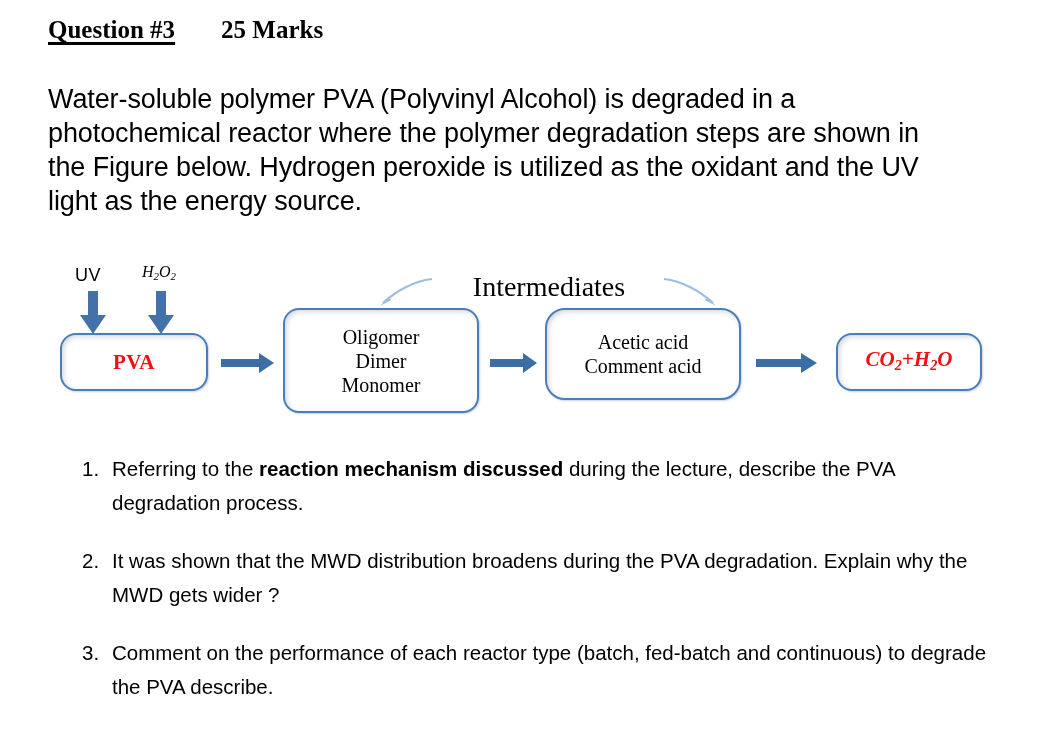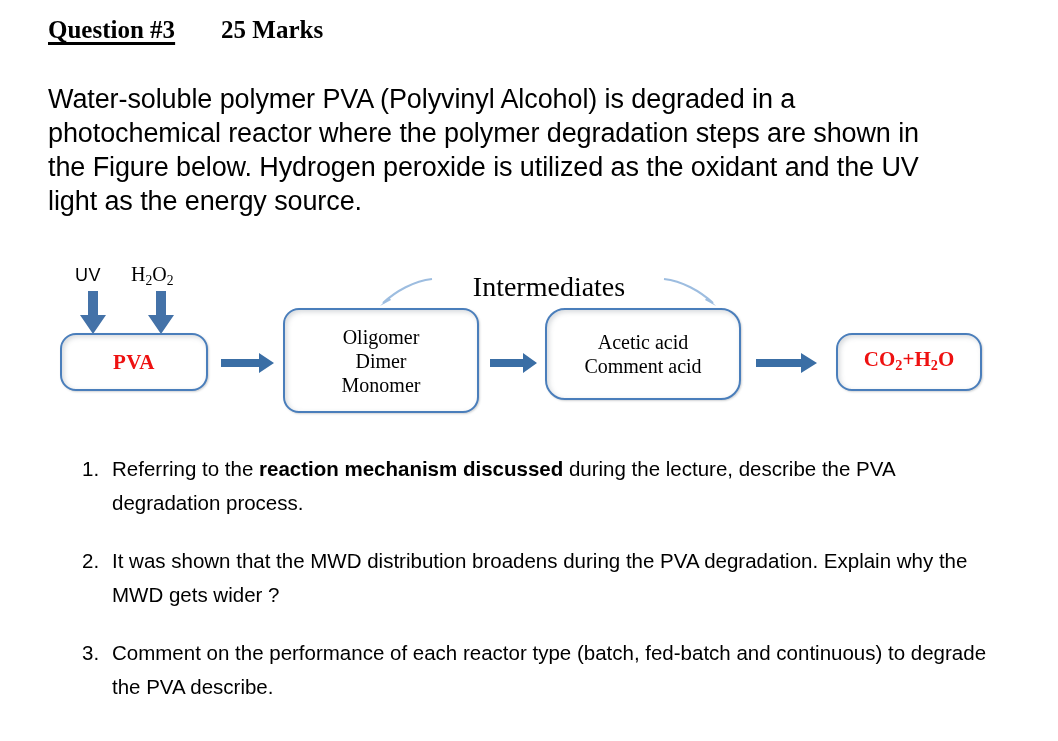--- a/index.html
+++ b/index.html
@@ -85,20 +85,21 @@
     left: 283px; top: 53px;  width: 196px; height: 105px;
     border-radius: 16px;
   }
   .node.acids {
     left: 545px; top: 53px;  width: 196px; height: 92px;
     border-radius: 20px;
   }
   .node.co2 {
     left: 836px; top: 78px;  width: 146px; height: 58px;
     border-radius: 16px;
+    font-style: italic;
   }
   .node.co2 .label {
     color: #ee1111;
     font-weight: bold;
     font-size: 21px;
   }
   .node .label sub {
     font-size: 0.68em;
     vertical-align: -0.28em;
   }
@@ -110,23 +111,24 @@
     white-space: nowrap;
   }
   .inlet-label.uv {
     left: 65px; top: 10px;
     font-family: "Liberation Sans", sans-serif;
     letter-spacing: 0.5px;
     font-size: 18px;
     margin-left: 10px;
   }
   .inlet-label.h2o2 {
-    left: 131px; top: 8px;
-    font-family: "Liberation Serif", serif;
-    font-size: 20px;
+    left: 142px; top: 8px;
+    font-family: "Liberation Serif", serif;
+    font-size: 16px;
+    font-style: italic;
   }
   .inlet-label sub {
     font-size: 0.68em;
     vertical-align: -0.28em;
   }
 
   .down-arrow { position: absolute; }
 
   
   .h-arrow { position: absolute; }

